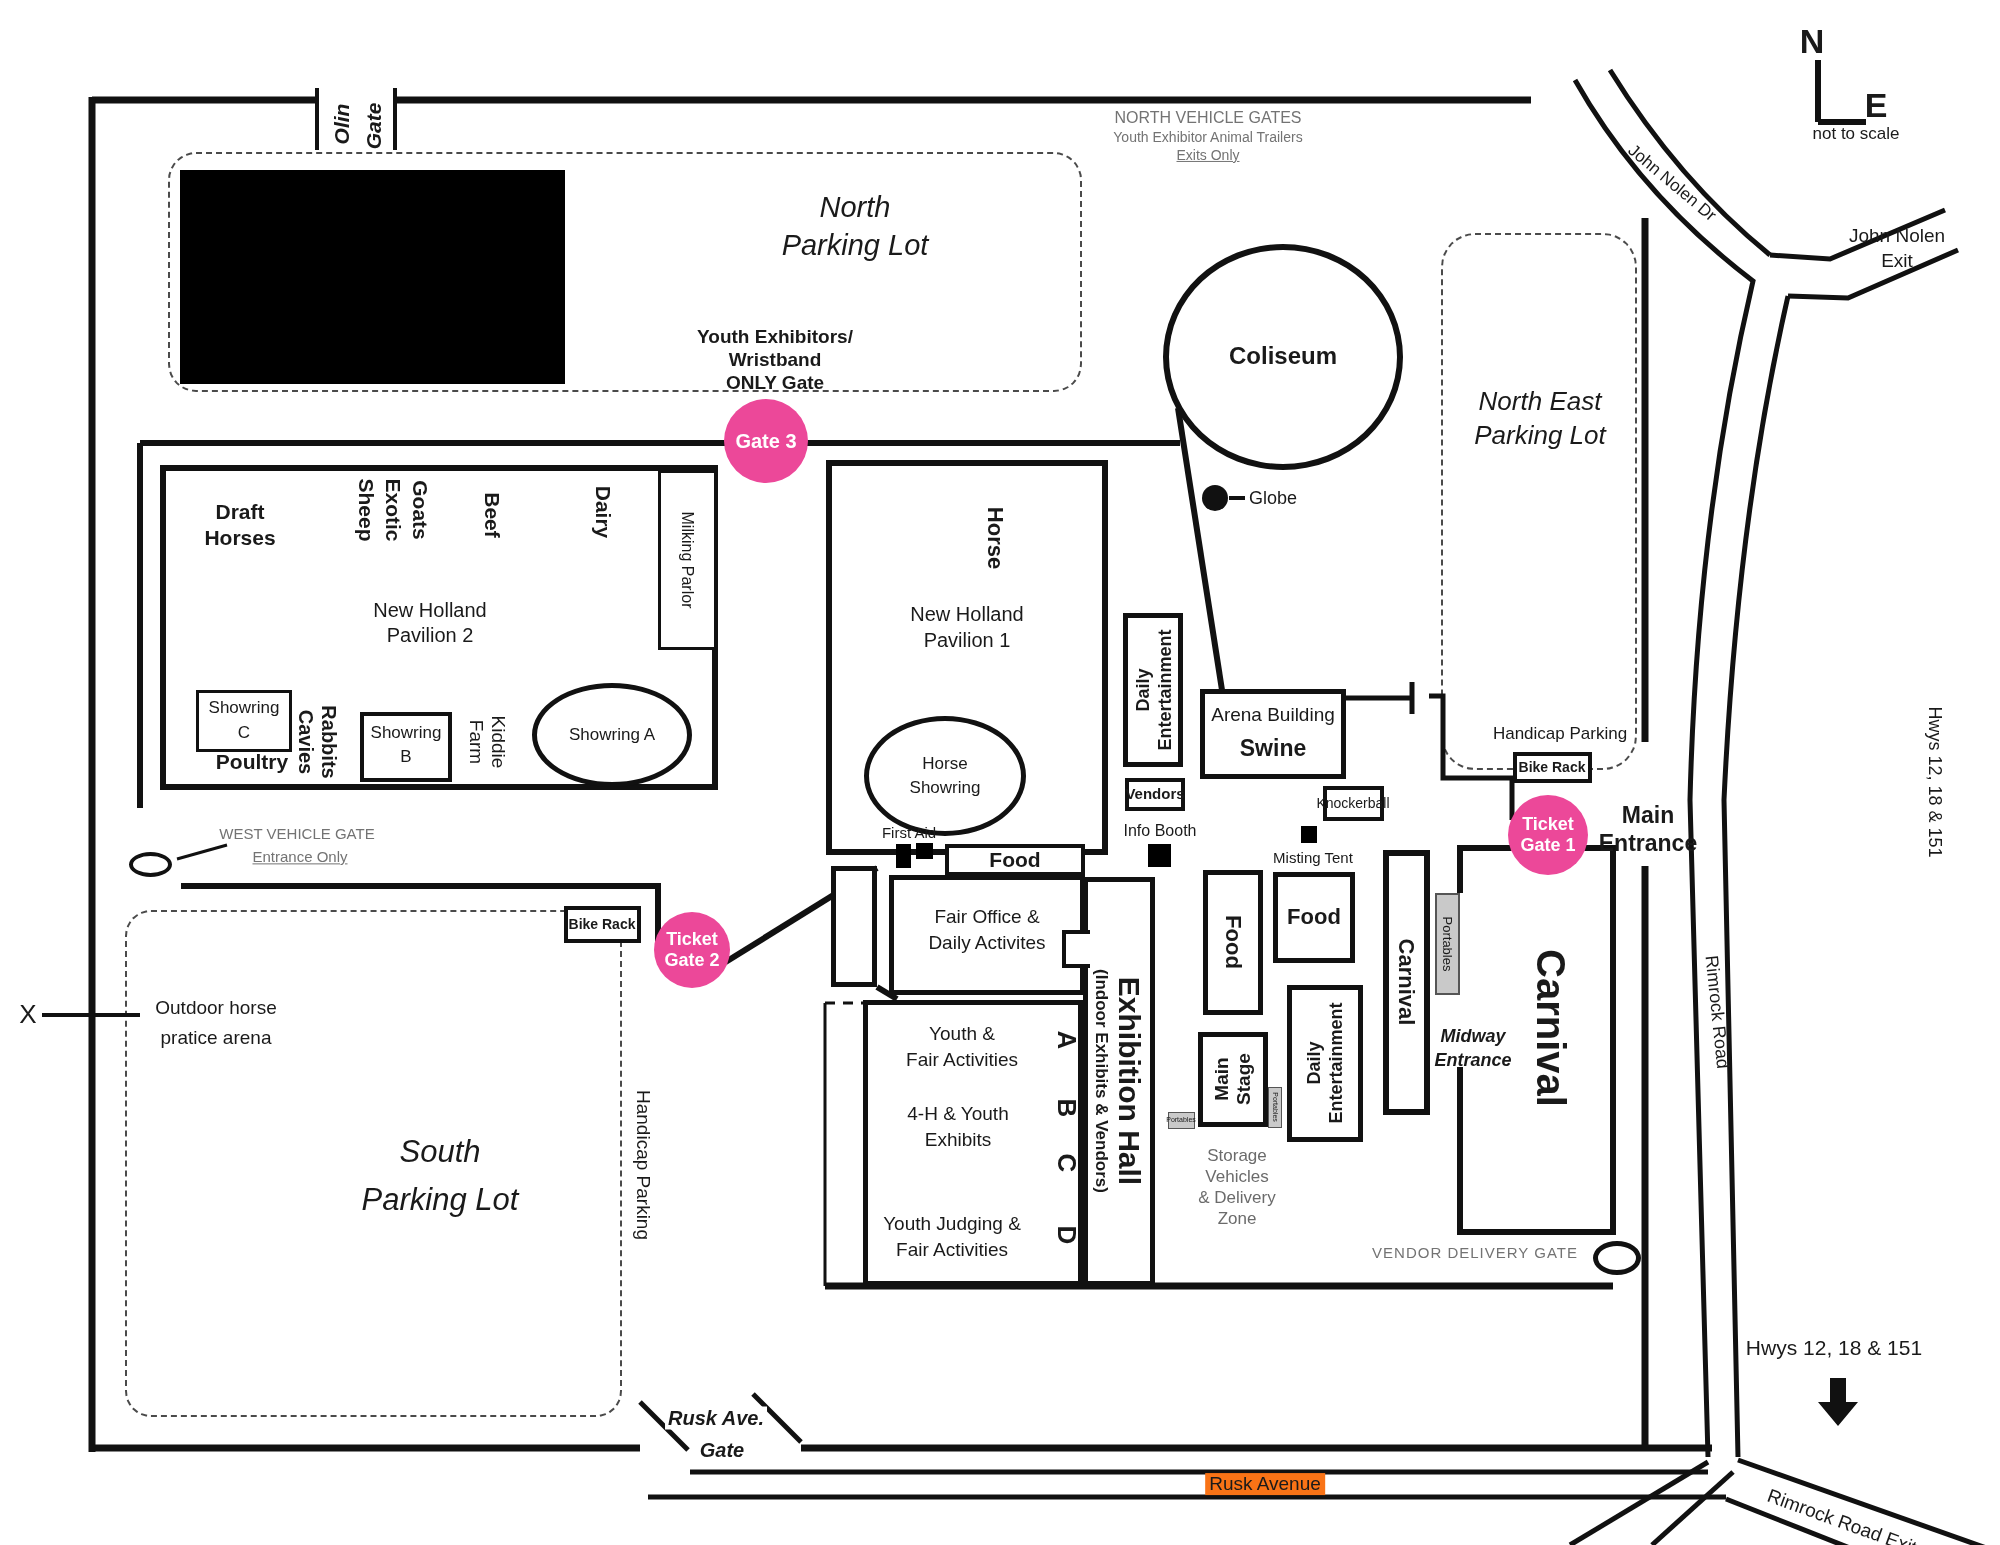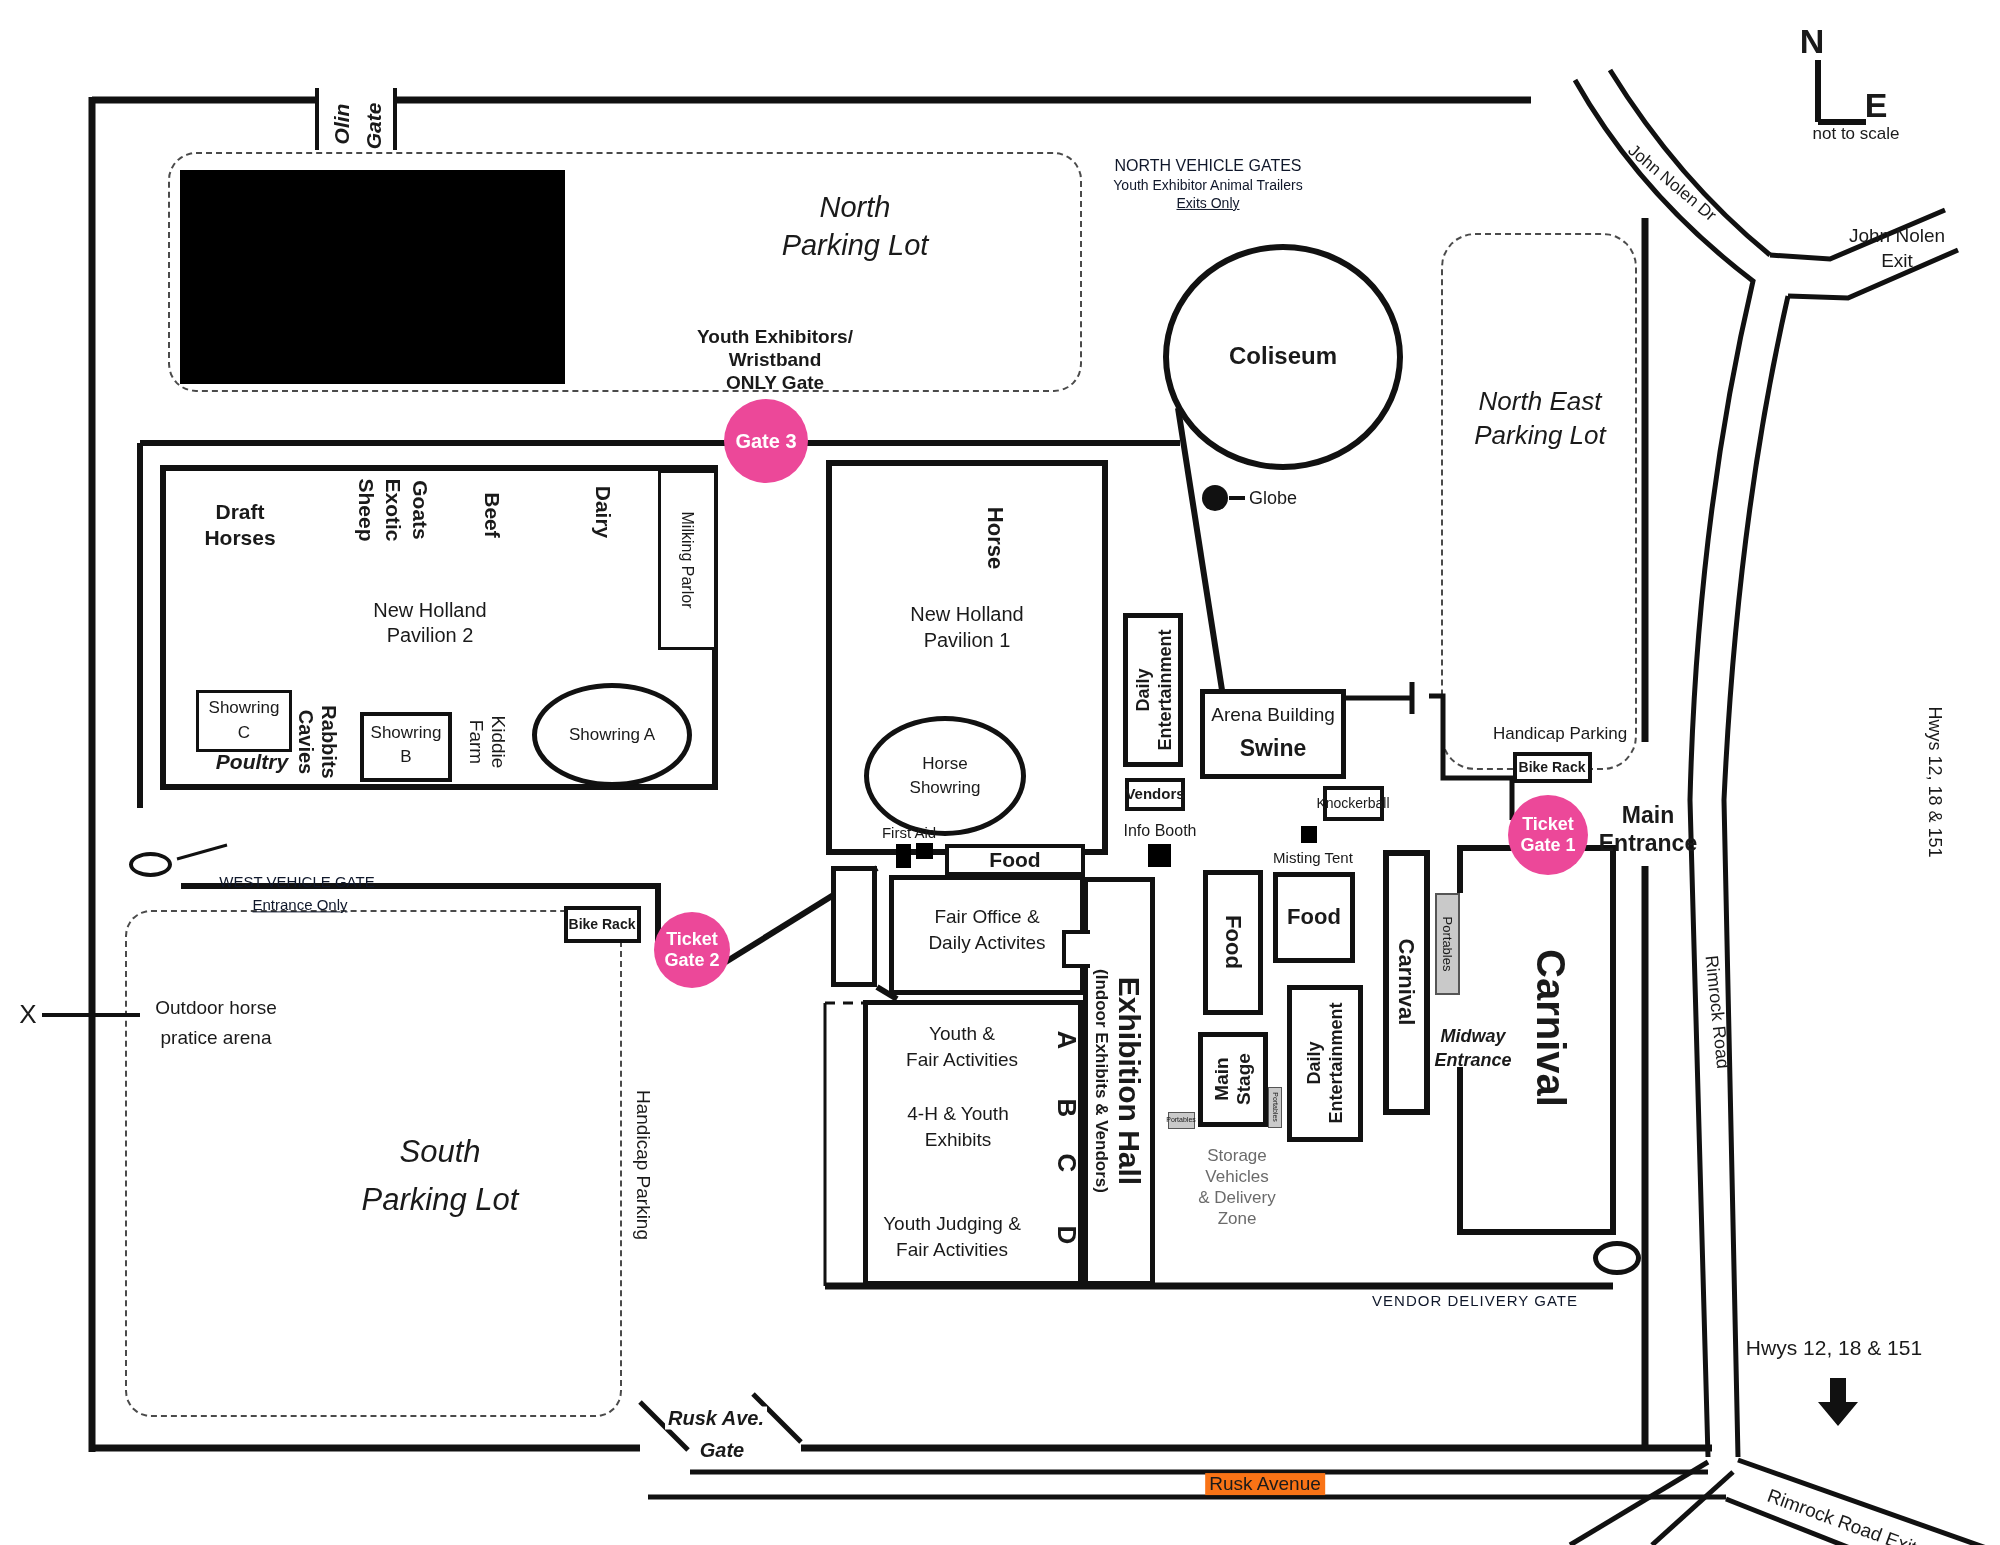--- a/index.html
+++ b/index.html
@@ -12,21 +12,21 @@
   .dashlot{position:absolute;border:2px dashed #4a4a4a;box-sizing:border-box;z-index:0;}
   .blackrect{position:absolute;background:#000;z-index:2;}
   .gate{position:absolute;background:#ec4899;border-radius:50%;color:#fff;display:flex;
         flex-direction:column;align-items:center;justify-content:center;font-weight:bold;
         z-index:4;text-align:center;line-height:1.15;}
   .lbl{position:absolute;transform:translate(-50%,-50%);white-space:nowrap;text-align:center;
        line-height:1.15;z-index:5;}
   .v{transform:translate(-50%,-50%) rotate(90deg);}
   .vm{transform:translate(-50%,-50%) rotate(-90deg);}
   .b{font-weight:bold;} .i{font-style:italic;}
-  .gray{color:#0f172a;margin-top:48px;} .ltgray{color:#6b6b6b;}
+  .gray{color:#737373;} .ltgray{color:#6b6b6b;}
   .und{text-decoration:underline;}
   .graybox{position:absolute;background:#c9c9c9;border:1px solid #555;box-sizing:border-box;z-index:3;}
 </style>
 </head>
 <body>
 
 <div id="map">
 
   <svg class="lines" width="2000" height="1545" viewBox="0 0 2000 1545">
 
@@ -149,21 +149,21 @@
   <div class="lbl" style="left:244px;top:733px;font-size:17px;">C</div>
   <div class="lbl v b" style="left:305px;top:742px;font-size:20px;">Cavies</div>
   <div class="lbl v b" style="left:328px;top:742px;font-size:20px;">Rabbits</div>
   <div class="box" style="left:360px;top:712px;width:92px;height:70px;border-width:4px;"></div>
   <div class="lbl" style="left:406px;top:733px;font-size:17px;">Showring</div>
   <div class="lbl" style="left:406px;top:757px;font-size:17px;">B</div>
   <div class="lbl v" style="left:476px;top:742px;font-size:19px;">Farm</div>
   <div class="lbl v" style="left:498px;top:742px;font-size:19px;">Kiddie</div>
   <div class="box ell" style="left:532px;top:683px;width:160px;height:104px;border-width:5px;"></div>
   <div class="lbl" style="left:612px;top:735px;font-size:17px;">Showring A</div>
-  <div class="lbl b" style="left:252px;top:762px;font-size:21px;font-style:italic;">Poultry</div>
+  <div class="lbl b" style="left:252px;top:762px;font-size:21px;">Poultry</div>
 
   <div class="box" style="left:826px;top:460px;width:282px;height:395px;border-width:6px;"></div>
   <div class="lbl v b" style="left:995px;top:538px;font-size:22px;">Horse</div>
   <div class="lbl" style="left:967px;top:614px;font-size:20px;">New Holland</div>
   <div class="lbl" style="left:967px;top:640px;font-size:20px;">Pavilion 1</div>
   <div class="box ell" style="left:864px;top:716px;width:162px;height:120px;border-width:5px;"></div>
   <div class="lbl" style="left:945px;top:764px;font-size:17px;">Horse</div>
   <div class="lbl" style="left:945px;top:788px;font-size:17px;">Showring</div>
 
   <div class="box" style="left:1123px;top:613px;width:60px;height:154px;border-width:5px;"></div>

